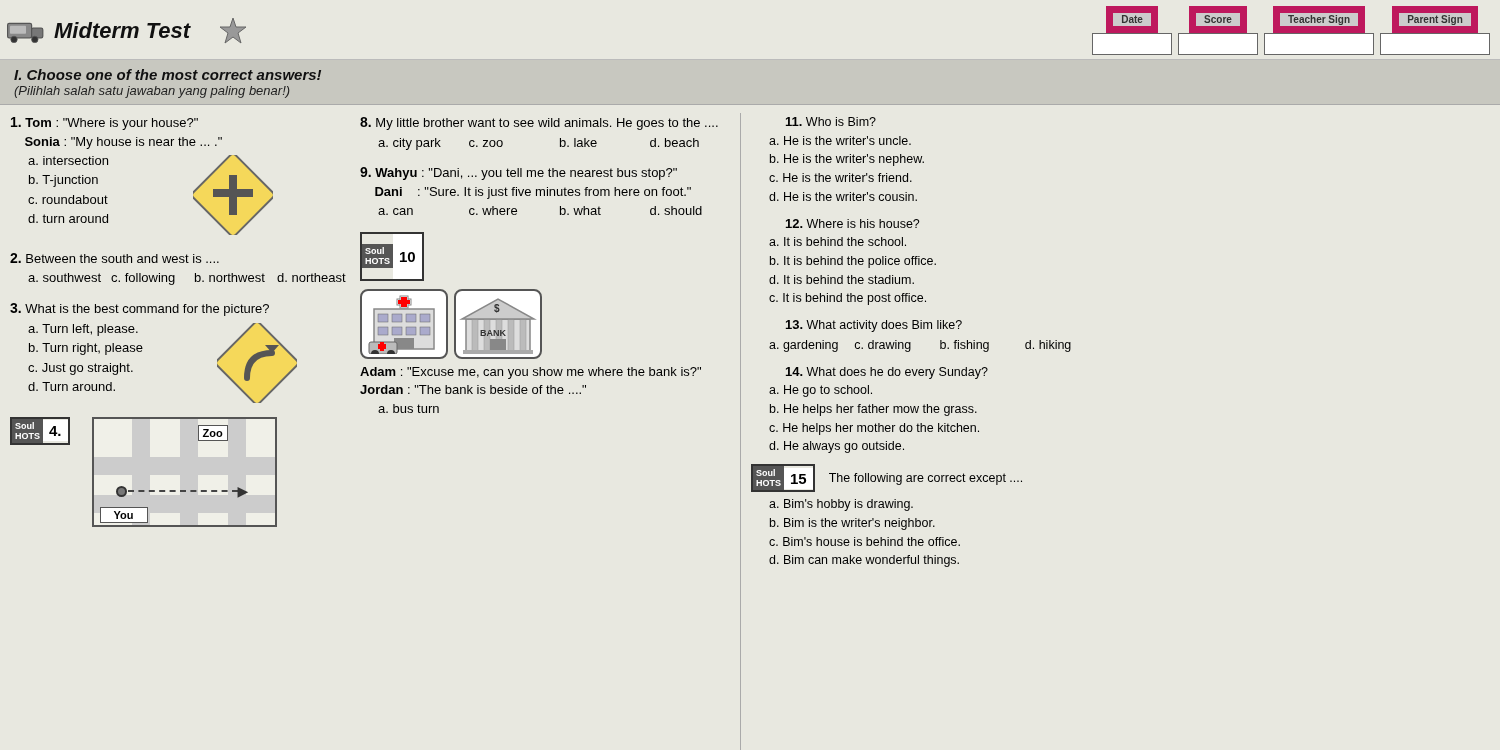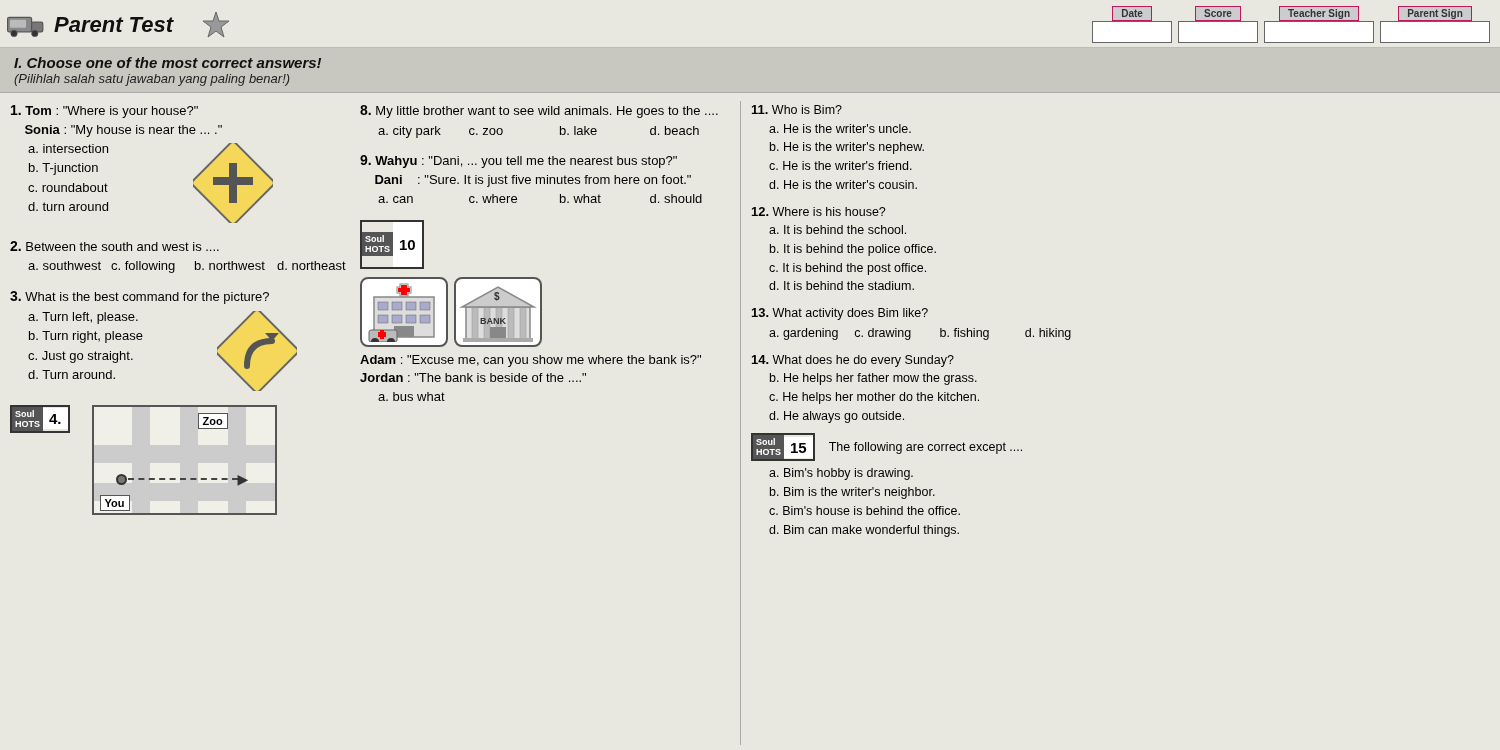--- a/index.html
+++ b/index.html
@@ -50,21 +50,21 @@
 
     .header-field-group {
       display: flex;
       flex-direction: column;
       align-items: center;
     }
 
     .header-field-label {
       font-size: 10px;
       color: #333;
-      border: 1px solid #be185d;
+      border: 7px solid #be185d;
       background: #ccc;
       padding: 1px 8px;
       font-weight: bold;
     }
 
     .header-field-box {
       border: 1px solid #666;
       background: white;
       width: 80px;
       height: 22px;
@@ -212,20 +212,21 @@
     .right-panel .question-block {
       margin-bottom: 8px;
     }
 
     .right-panel .question-number {
       font-size: 13px;
     }
 
     .right-panel .question-text {
       font-size: 12.5px;
+      margin-left: 34px;
     }
 
     .right-panel .answer-options {
       font-size: 12.5px;
     }
 
     .right-panel .answer-grid {
       font-size: 12.5px;
     }
 
@@ -243,21 +244,21 @@
   <div class="header">
 
     <svg class="header-icon" viewBox="0 0 50 35" fill="none" xmlns="http://www.w3.org/2000/svg">
       <rect x="2" y="8" width="30" height="18" rx="2" fill="#888" stroke="#555" stroke-width="1.5"></rect>
       <rect x="32" y="14" width="14" height="12" rx="2" fill="#777" stroke="#555" stroke-width="1.5"></rect>
       <circle cx="10" cy="28" r="4" fill="#333" stroke="#555" stroke-width="1"></circle>
       <circle cx="36" cy="28" r="4" fill="#333" stroke="#555" stroke-width="1"></circle>
       <rect x="5" y="11" width="20" height="10" rx="1" fill="#bbb"></rect>
     </svg>
 
-    <span class="header-title">Parent Test</span>
+    <span class="header-title">Midterm Test</span>
 
     <svg width="30" height="30" viewBox="0 0 30 30">
       <polygon points="15,2 18,11 28,11 20,17 23,27 15,21 7,27 10,17 2,11 12,11" fill="#999" stroke="#666" stroke-width="1"></polygon>
     </svg>
 
     <div class="header-fields">
       <div class="header-field-group">
         <div class="header-field-label">Date</div>
         <div class="header-field-box"></div>
       </div>
@@ -362,21 +363,21 @@
 
             <div style="position:absolute; background:#ccc; height:18px; left:0; right:0; top:38px;"></div>
             <div style="position:absolute; background:#ccc; height:18px; left:0; right:0; top:76px;"></div>
 
             <div style="position:absolute; background:#ccc; width:18px; top:0; bottom:0; left:38px;"></div>
             <div style="position:absolute; background:#ccc; width:18px; top:0; bottom:0; left:86px;"></div>
             <div style="position:absolute; background:#ccc; width:18px; top:0; bottom:0; left:134px;"></div>
 
             <div style="position:absolute; top:6px; left:104px; border:1px solid #555; background:white; padding:1px 4px; font-size:11px; font-weight:bold;">Zoo</div>
 
-            <div style="position:absolute; bottom:2px; left:6px; border:1px solid #555; background:white; padding:1px 4px; font-size:11px; font-weight:bold;">You</div>
+            <div style="position:absolute; bottom:2px; left:6px; border:1px solid #555; background:white; padding:1px 13px; font-size:11px; font-weight:bold;">You</div>
 
             <div style="position:absolute; width:11px; height:11px; background:#777; border-radius:50%; border:2px solid #333; bottom:28px; left:22px;"></div>
 
             <div style="position:absolute; border-top:2px dashed #444; bottom:33px; left:34px; width:110px;"></div>
 
             <div style="position:absolute; bottom:26px; left:144px; font-size:14px; color:#333;">▶</div>
           </div>
         </div>
       </div>
 
@@ -471,21 +472,21 @@
 
               <rect x="5" y="56" width="70" height="4" fill="#aaa"></rect>
             </svg>
           </div>
         </div>
         <div class="question-text">
           <strong>Adam</strong> : <span>"Excuse me, can you show me where the bank is?"</span><br>
           <strong>Jordan</strong> : <span>"The bank is beside of the ...."</span>
         </div>
         <div class="answer-options">
-          <div>a. <span>bus what</span></div>
+          <div>a. <span>bus turn</span></div>
         </div>
       </div>
 
     </div>
 
     <div class="right-panel">
 
       <div class="question-block">
         <div class="question-text">
           <span class="question-number">11.</span>
@@ -500,22 +501,22 @@
       </div>
 
       <div class="question-block">
         <div class="question-text">
           <span class="question-number">12.</span>
           <span>Where is his house?</span>
         </div>
         <div class="answer-options">
           <div>a. <span>It is behind the school.</span></div>
           <div>b. <span>It is behind the police office.</span></div>
+          <div>d. <span>It is behind the stadium.</span></div>
           <div>c. <span>It is behind the post office.</span></div>
-          <div>d. <span>It is behind the stadium.</span></div>
         </div>
       </div>
 
       <div class="question-block">
         <div class="question-text">
           <span class="question-number">13.</span>
           <span>What activity does Bim like?</span>
         </div>
         <div class="answer-grid">
           <div>a. <span>gardening</span></div>
@@ -524,20 +525,21 @@
           <div>d. <span>hiking</span></div>
         </div>
       </div>
 
       <div class="question-block">
         <div class="question-text">
           <span class="question-number">14.</span>
           <span>What does he do every Sunday?</span>
         </div>
         <div class="answer-options">
+          <div>a. <span>He go to school.</span></div>
           <div>b. <span>He helps her father mow the grass.</span></div>
           <div>c. <span>He helps her mother do the kitchen.</span> <span style="font-style:italic;font-size:11px;"></span></div>
           <div>d. <span>He always go outside.</span></div>
         </div>
       </div>
 
       <div class="question-block">
         <div style="display:flex; align-items:center; margin-bottom:3px;">
           <div class="soul-badge-container q15-badge">
             <span style="background:#555;color:white;font-size:9px;padding:2px 3px;font-weight:bold;">Soul<br>HOTS</span>

